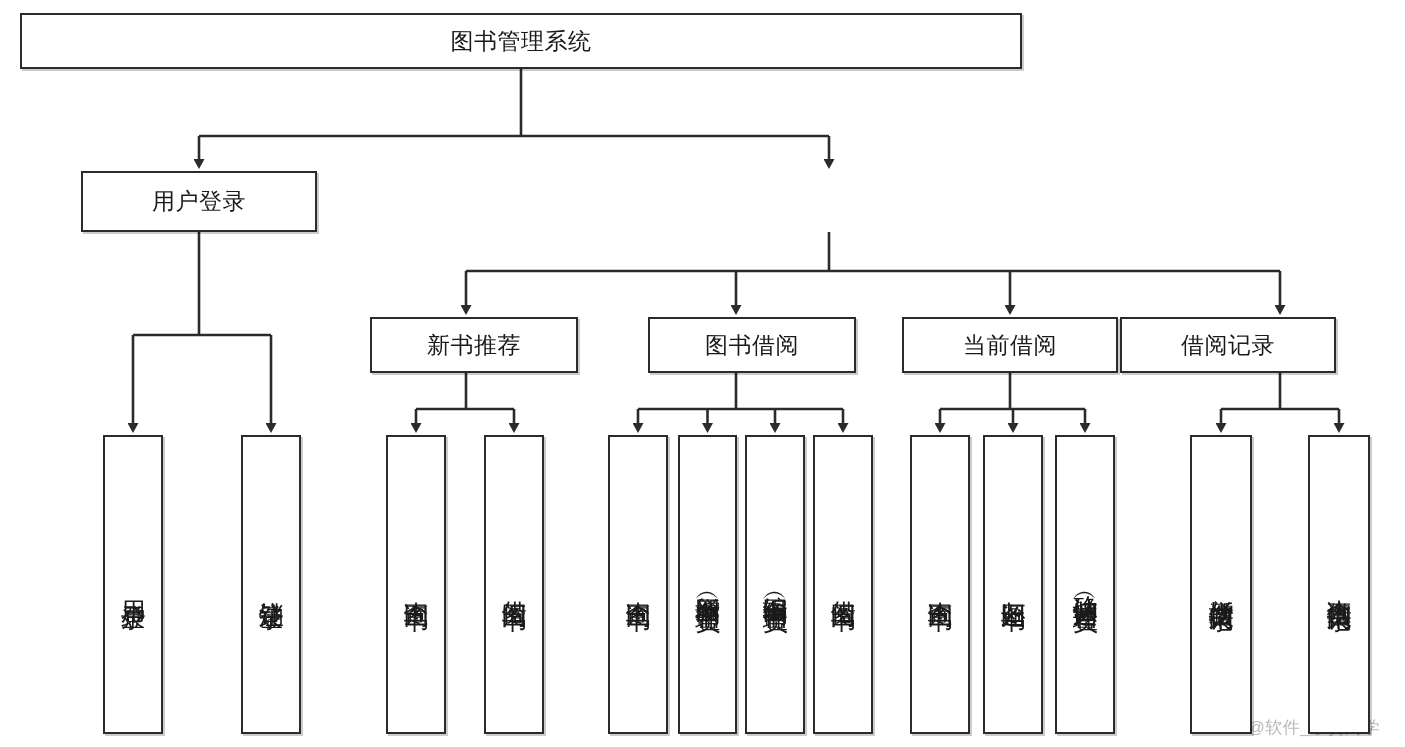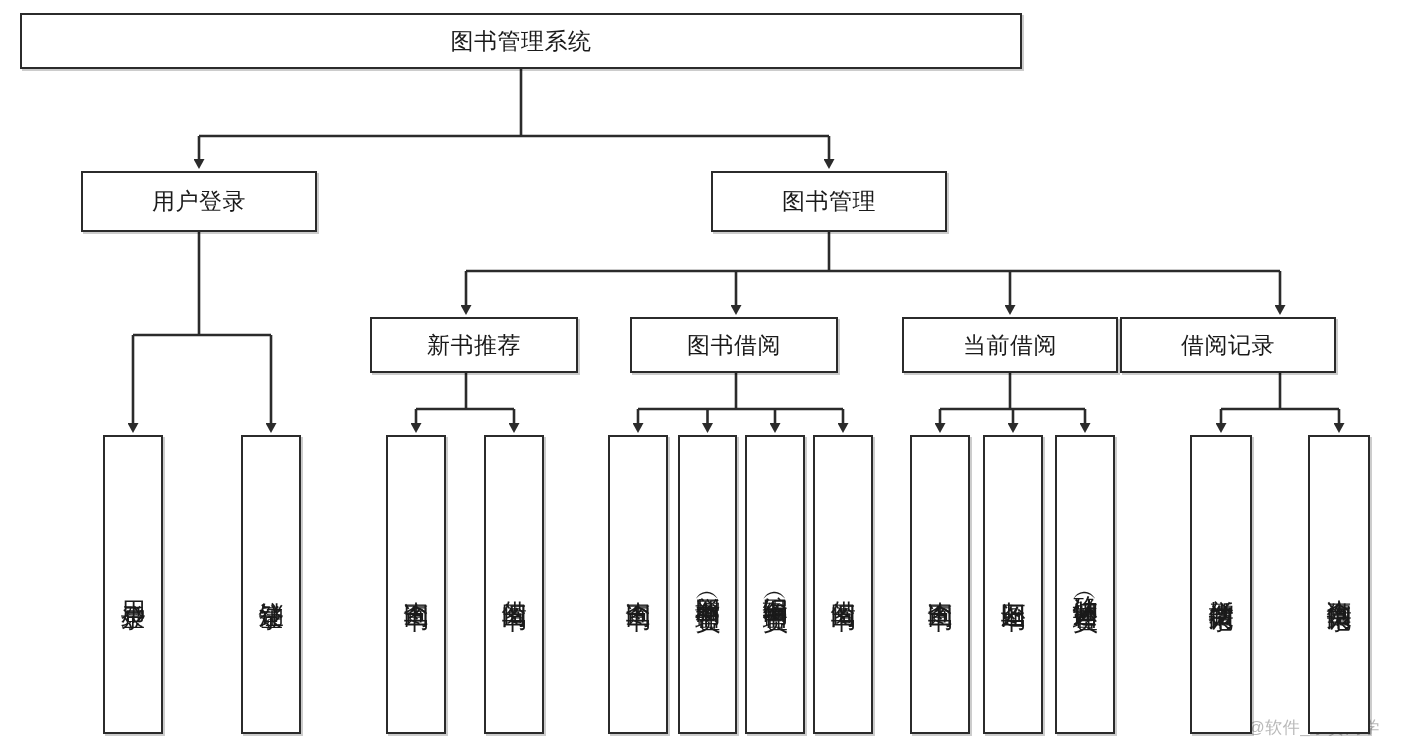--- a/index.html
+++ b/index.html
@@ -110,27 +110,24 @@
       </g>
   </svg>
 
   <div class="watermark" style="left: 1192px; top: 716px;">CSDN @软件_小贺同学</div>
 <div class="node horiz" style="left: 20px; top: 13px; width: 1002px; height: 56px;">
       <span class="lbl">图书管理系统</span>
     </div>
     <div class="node horiz" style="left: 81px; top: 171px; width: 236px; height: 61px;">
       <span class="lbl">用户登录</span>
     </div>
-    <div class="node horiz" style="left: 711px; top: 171px; width: 236px; height: 61px;">
-      <span class="lbl">图书管理</span>
-    </div>
     <div class="node horiz" style="left: 370px; top: 317px; width: 208px; height: 56px;">
       <span class="lbl">新书推荐</span>
     </div>
-    <div class="node horiz" style="left: 630px; top: 317px; width: 208px; height: 56px;">
+    <div class="node horiz" style="left: 648px; top: 317px; width: 208px; height: 56px;">
       <span class="lbl">图书借阅</span>
     </div>
     <div class="node horiz" style="left: 902px; top: 317px; width: 216px; height: 56px;">
       <span class="lbl">当前借阅</span>
     </div>
     <div class="node horiz" style="left: 1120px; top: 317px; width: 216px; height: 56px;">
       <span class="lbl">借阅记录</span>
     </div>
     <div class="node vert" style="left: 103px; top: 435px; width: 60px; height: 299px;">
       <span class="lbl">用户登录</span>

